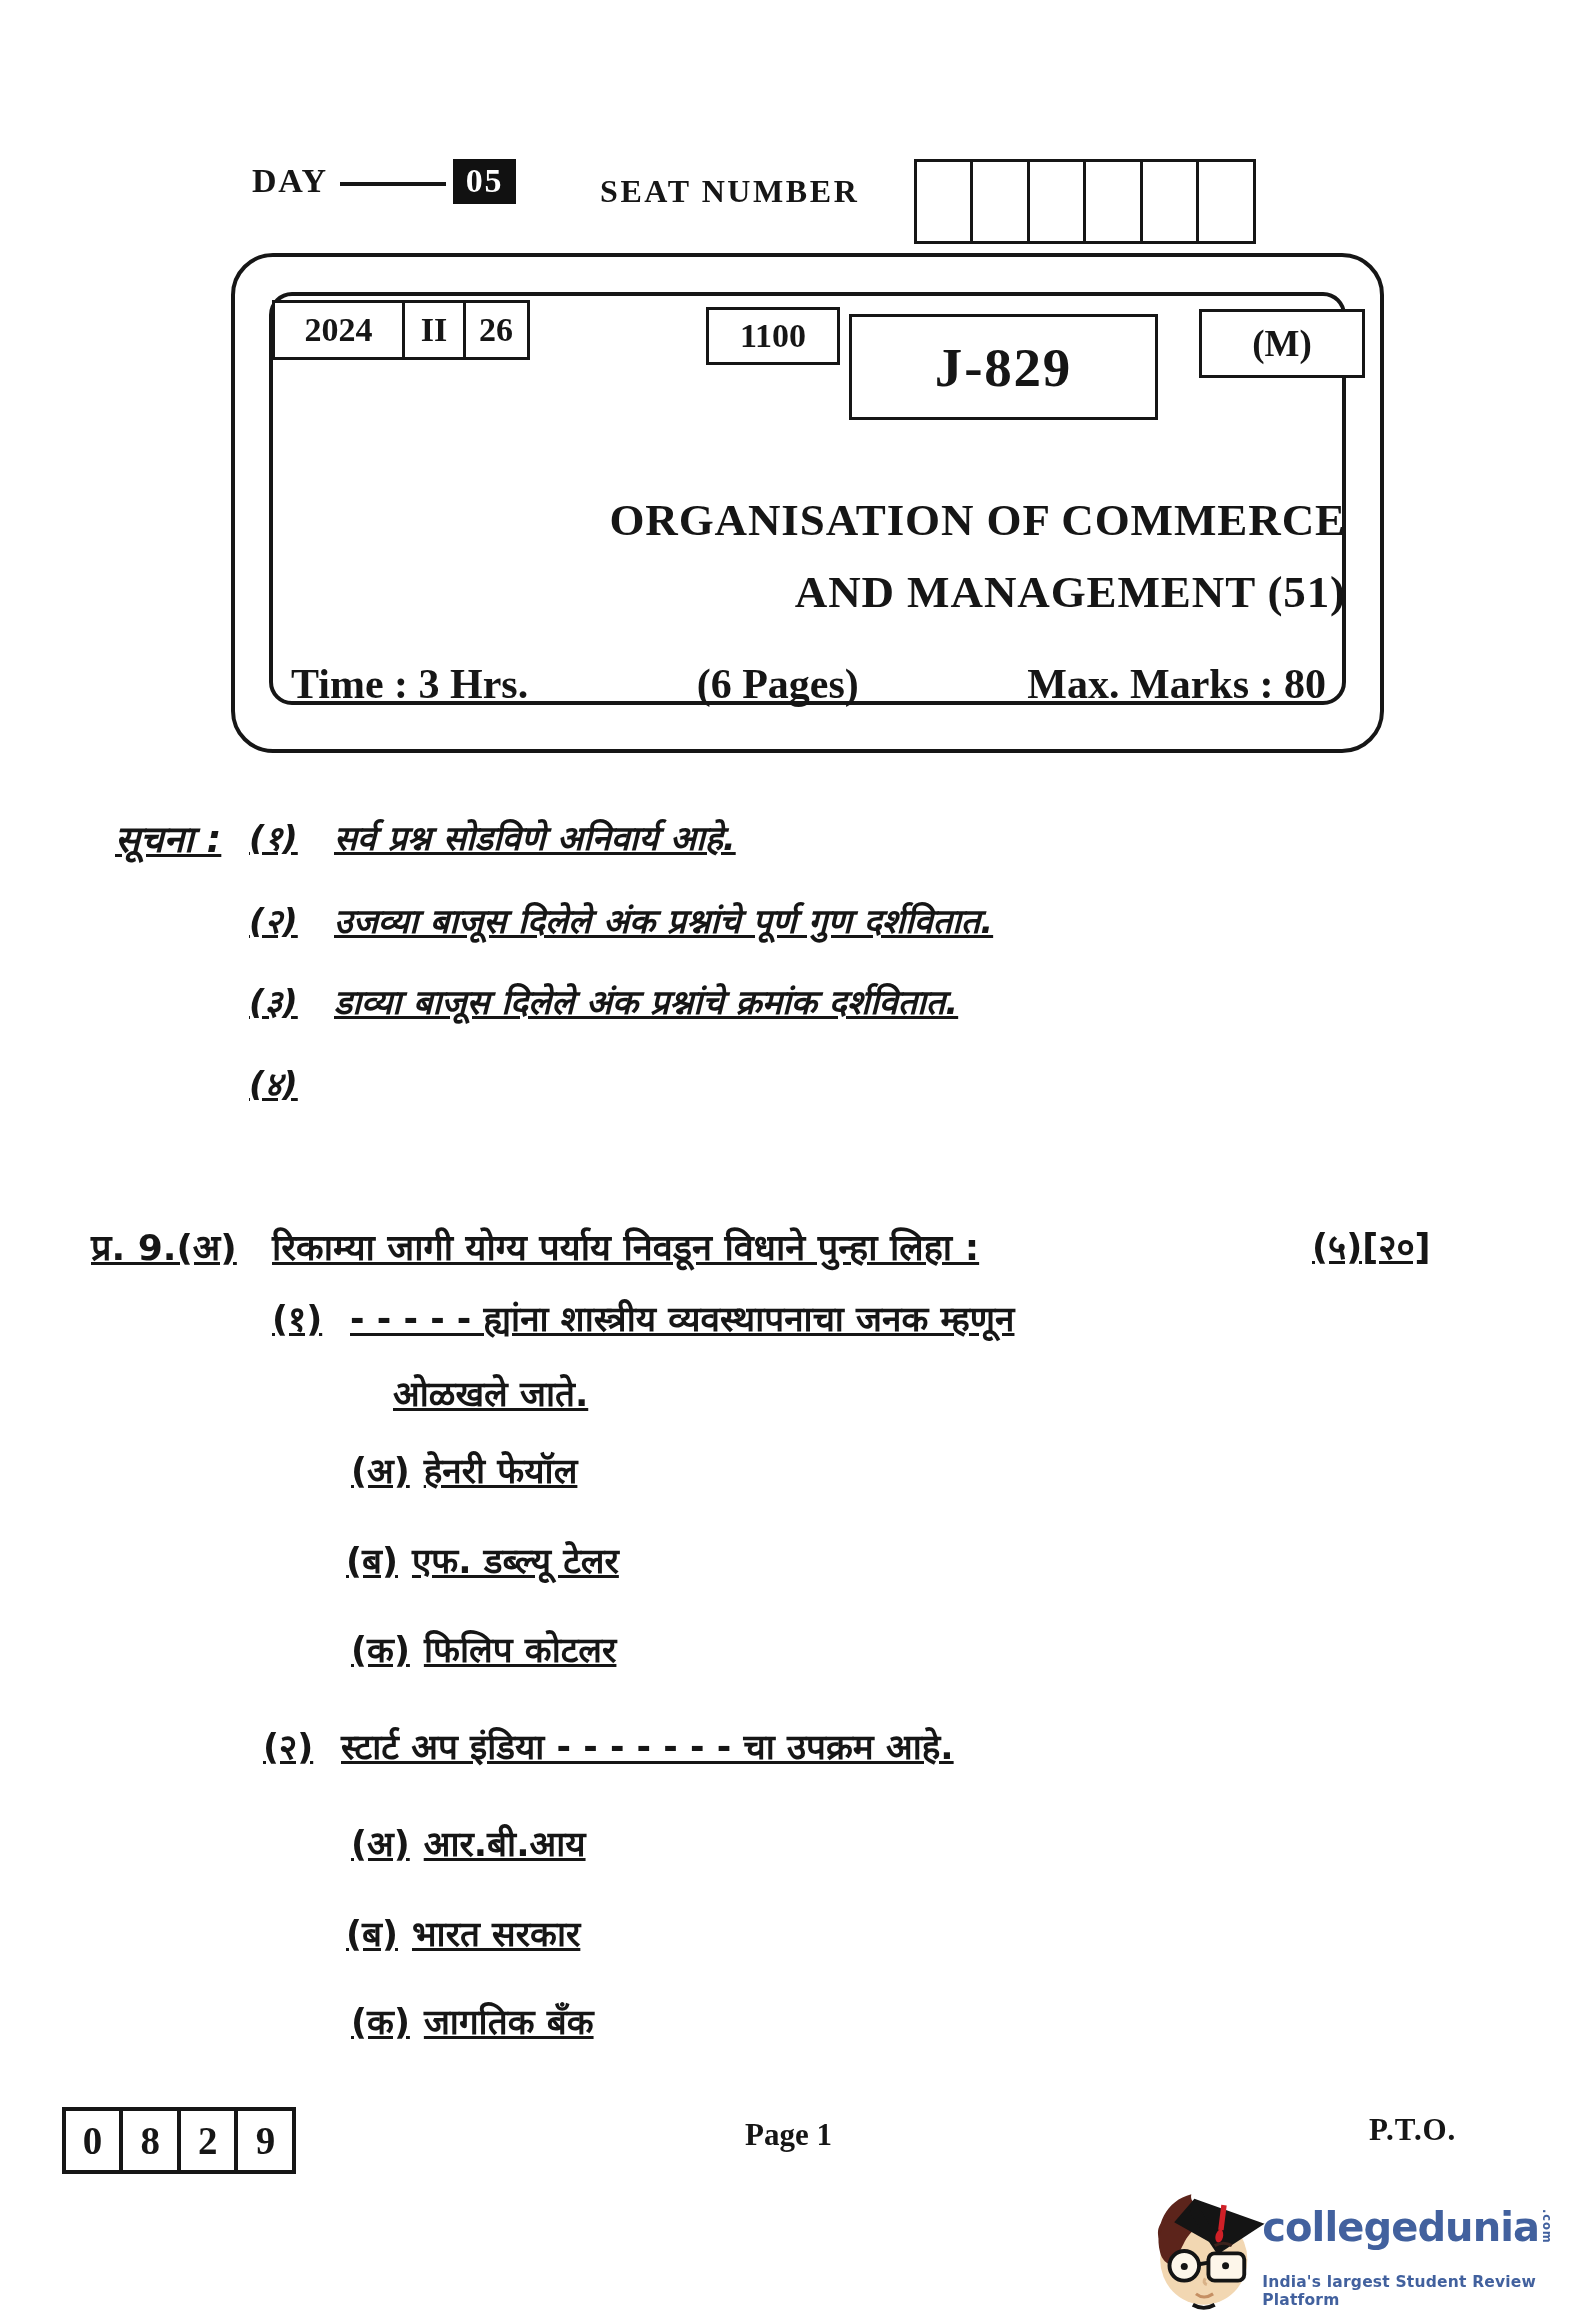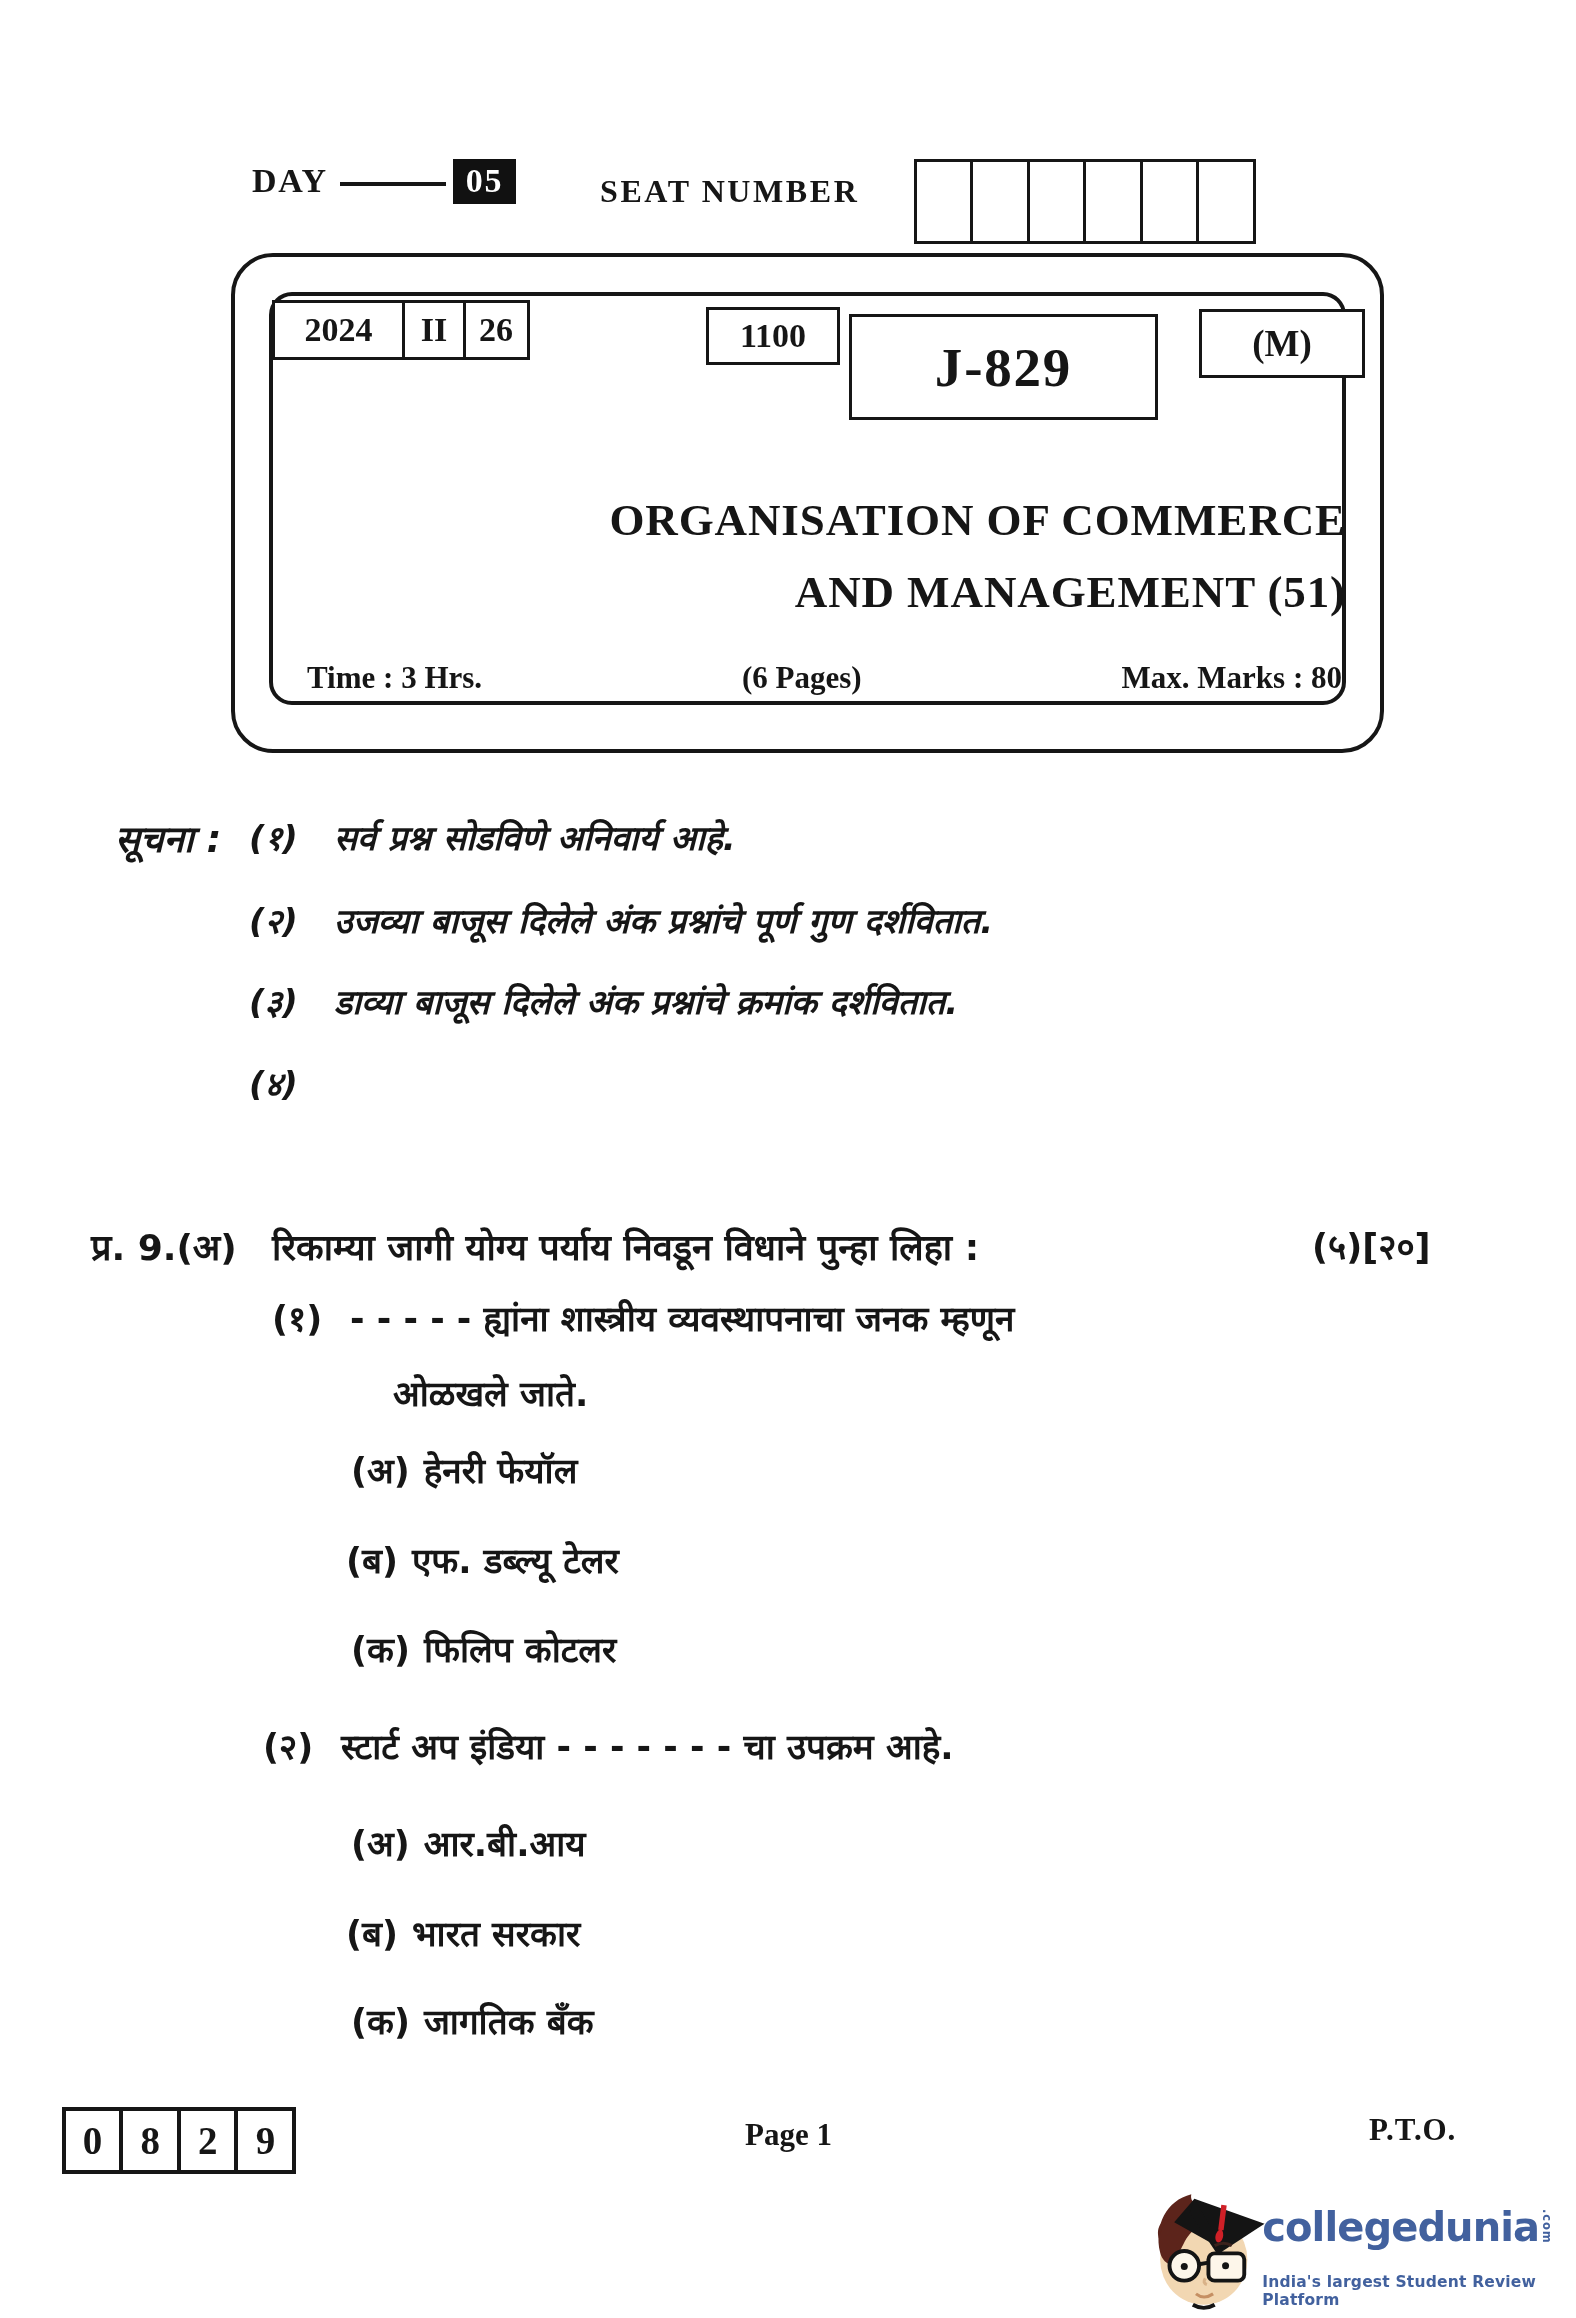--- a/index.html
+++ b/index.html
@@ -35,24 +35,24 @@
                font-size:34px; font-weight:bold; }
   .code-paper { left:849px; top:314px; width:309px; height:106px; border:3.5px solid #161616;
                 background:#fff; display:flex; align-items:center; justify-content:center;
                 font-size:55px; font-weight:bold; letter-spacing:1.8px; }
   .code-medium { left:1199px; top:309px; width:166px; height:69px; border:3.5px solid #161616;
                  background:#fff; display:flex; align-items:center; justify-content:center;
                  font-size:37px; font-weight:bold; }
   .paper-title { left:269px; top:484px; width:1077px; text-align:right;
                  font-size:45px; font-weight:bold; line-height:1.6; letter-spacing:0.9px; }
   .time-row { left:291px; top:660px; width:1035px; display:flex;
-              justify-content:space-between; font-size:31px; font-weight:bold;margin-left:16px; }
-
-  
-  .devn { font-family:"DejaVu Sans", sans-serif; }
+              justify-content:space-between; font-size:42px; font-weight:bold; }
+
+  
+  .devn { font-family:"DejaVu Sans", sans-serif;text-decoration:underline; }
   .instr-head { left:115px; top:812px; font-size:37px; font-weight:bold; font-style:italic; }
   .instr-item { display:flex; font-size:34px; font-weight:bold; font-style:italic; }
   .instr-num { width:85px; }
   .i0 { left:249px; top:814px; } .i1 { left:249px; top:897px; }
   .i2 { left:249px; top:978px; } .i3 { left:249px; top:1060px; }
 
   
   .q-head { left:91px; top:1222px; width:1236px; display:flex; font-size:36px; font-weight:bold; }
   .q-head-num { width:181px; }
   .q-marks { left:1312px; top:1222px; font-size:35px; font-weight:bold; }

